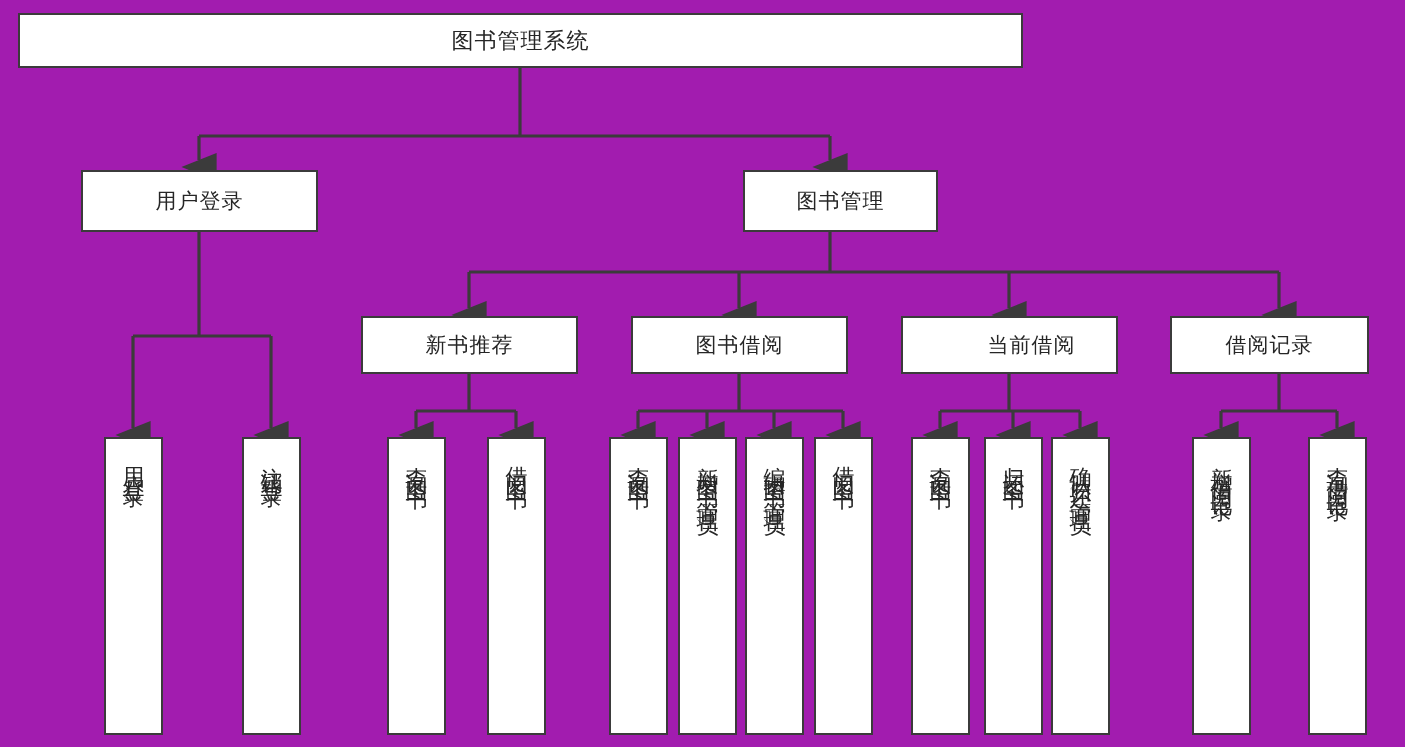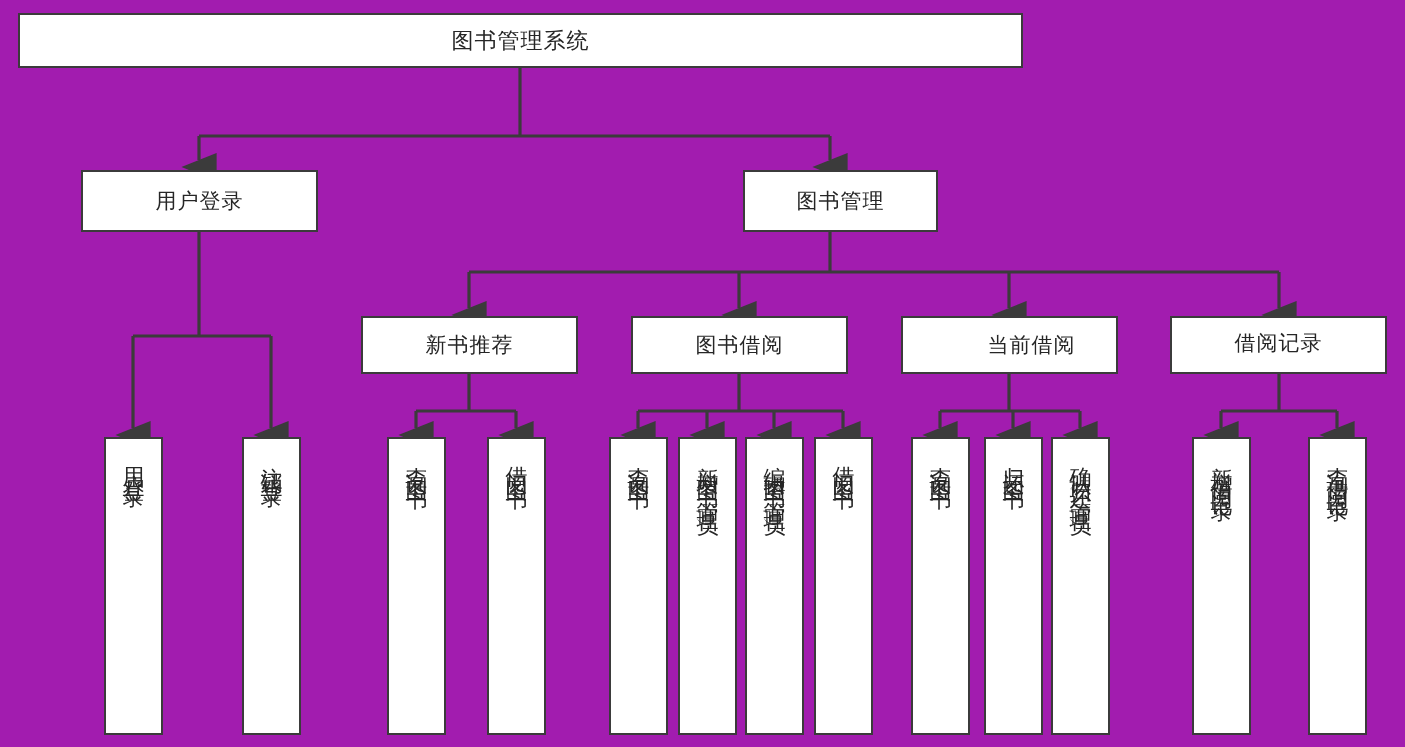--- a/index.html
+++ b/index.html
@@ -89,21 +89,21 @@
 
   <div class="node horiz" style="left:361px;top:316px;width:217px;height:58px;align-items:center;">
     <span class="lbl">新书推荐</span>
   </div>
   <div class="node horiz" style="left:631px;top:316px;width:217px;height:58px;">
     <span class="lbl">图书借阅</span>
   </div>
   <div class="node horiz" style="left:901px;top:316px;width:217px;height:58px;padding-left:44px;">
     <span class="lbl">当前借阅</span>
   </div>
-  <div class="node horiz" style="left:1170px;top:316px;width:217px;height:58px;font-family:Liberation Mono, monospace;">
+  <div class="node horiz" style="left:1170px;top:316px;width:199px;height:58px;">
     <span class="lbl">借阅记录</span>
   </div>
 
   <div class="node leaf" style="left:104px;top:437px;width:59px;height:298px;">
     <span class="lbl">用户登录</span>
   </div>
   <div class="node leaf" style="left:242px;top:437px;width:59px;height:298px;">
     <span class="lbl">注销登录</span>
   </div>
 

